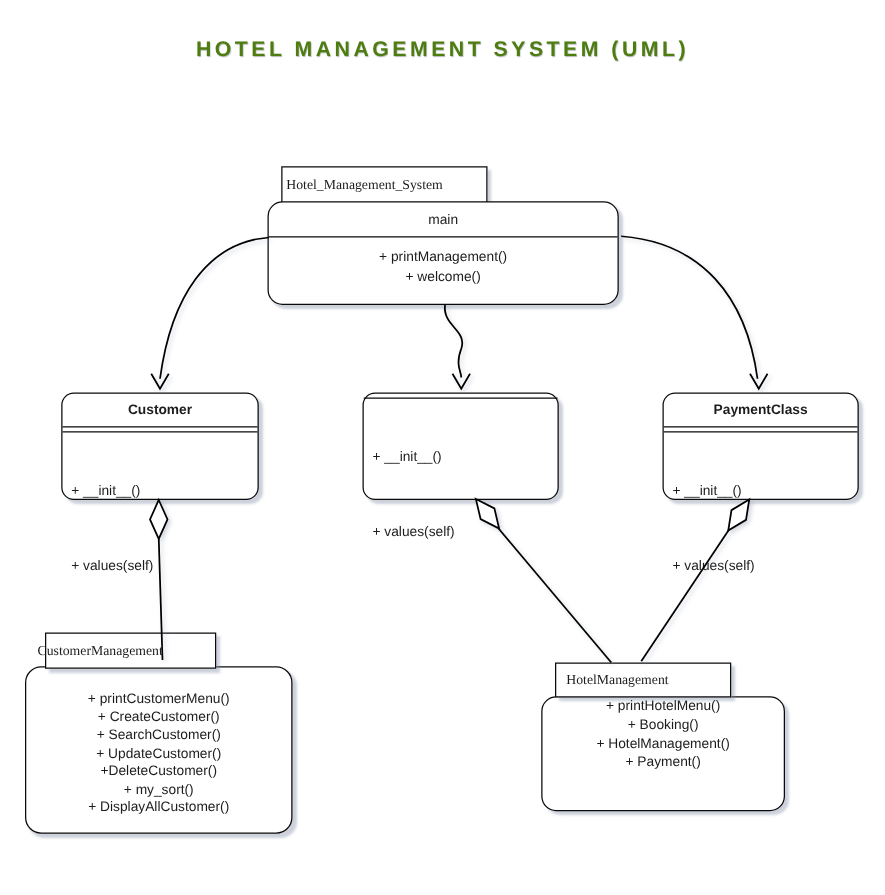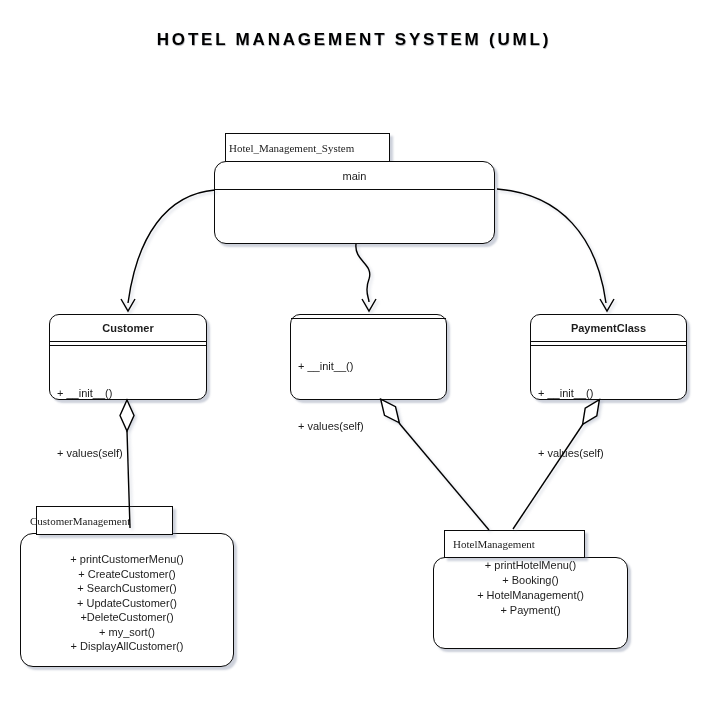--- a/index.html
+++ b/index.html
@@ -2,21 +2,21 @@
 <html><head>
 <meta charset="utf-8">
 <style>
   html,body{margin:0;padding:0;background:#ffffff;}
   .canvas{
     position:relative;width:708px;height:716px;background:#ffffff;
     font-family:"Liberation Sans",sans-serif;overflow:hidden;
   }
   .title{
     position:absolute;left:0;top:30px;width:100%;text-align:center;
-    font-size:17px;font-weight:600;letter-spacing:2.8px;color:#000000;
+    font-size:17px;font-weight:600;letter-spacing:2.8px;color:#4d7c0f;
     text-shadow:0.5px 0.5px 0.8px rgba(90,95,110,0.45);
   }
   .wires{
     position:absolute;left:0;top:0;z-index:5;pointer-events:none;
     filter:drop-shadow(2px 2px 1.5px rgba(130,140,165,0.35));
   }
   .edge{fill:none;stroke:#000;stroke-width:1.4;}
   .arrowhead{fill:none;stroke:#000;stroke-width:1.4;}
   .diamond{fill:#ffffff;stroke:#000;stroke-width:1.4;}
   .node,.tab{
@@ -66,20 +66,24 @@
 
     <path class="edge" d="M583,424 L513,529"></path>
     <polygon class="diamond" points="599.4,399.6 596.8,415.9 582.6,424.4 585.2,408.1"></polygon>
   </svg>
 
   <div class="tab" style="left:225px;top:133px;width:165px;height:30px;">
     <span style="padding-left:3px;">Hotel_Management_System</span>
   </div>
   <div class="node rounded" style="left:214px;top:161px;width:281px;height:83px;">
     <div class="hdr">main</div>
+    <div class="body-center main-body">
+      <div>+ printManagement()</div>
+      <div>+ welcome()</div>
+    </div>
   </div>
 
   <div class="node" style="left:49px;top:314px;width:158px;height:86px;border-radius:10px;">
     <div class="hdr bold">Customer</div>
     <div class="dsep"></div>
     <div class="m-row">+ __init__()</div>
     <div class="m-row">+ values(self)</div>
   </div>
 
   <div class="node" style="left:290px;top:314px;width:157px;height:86px;border-radius:10px;">

